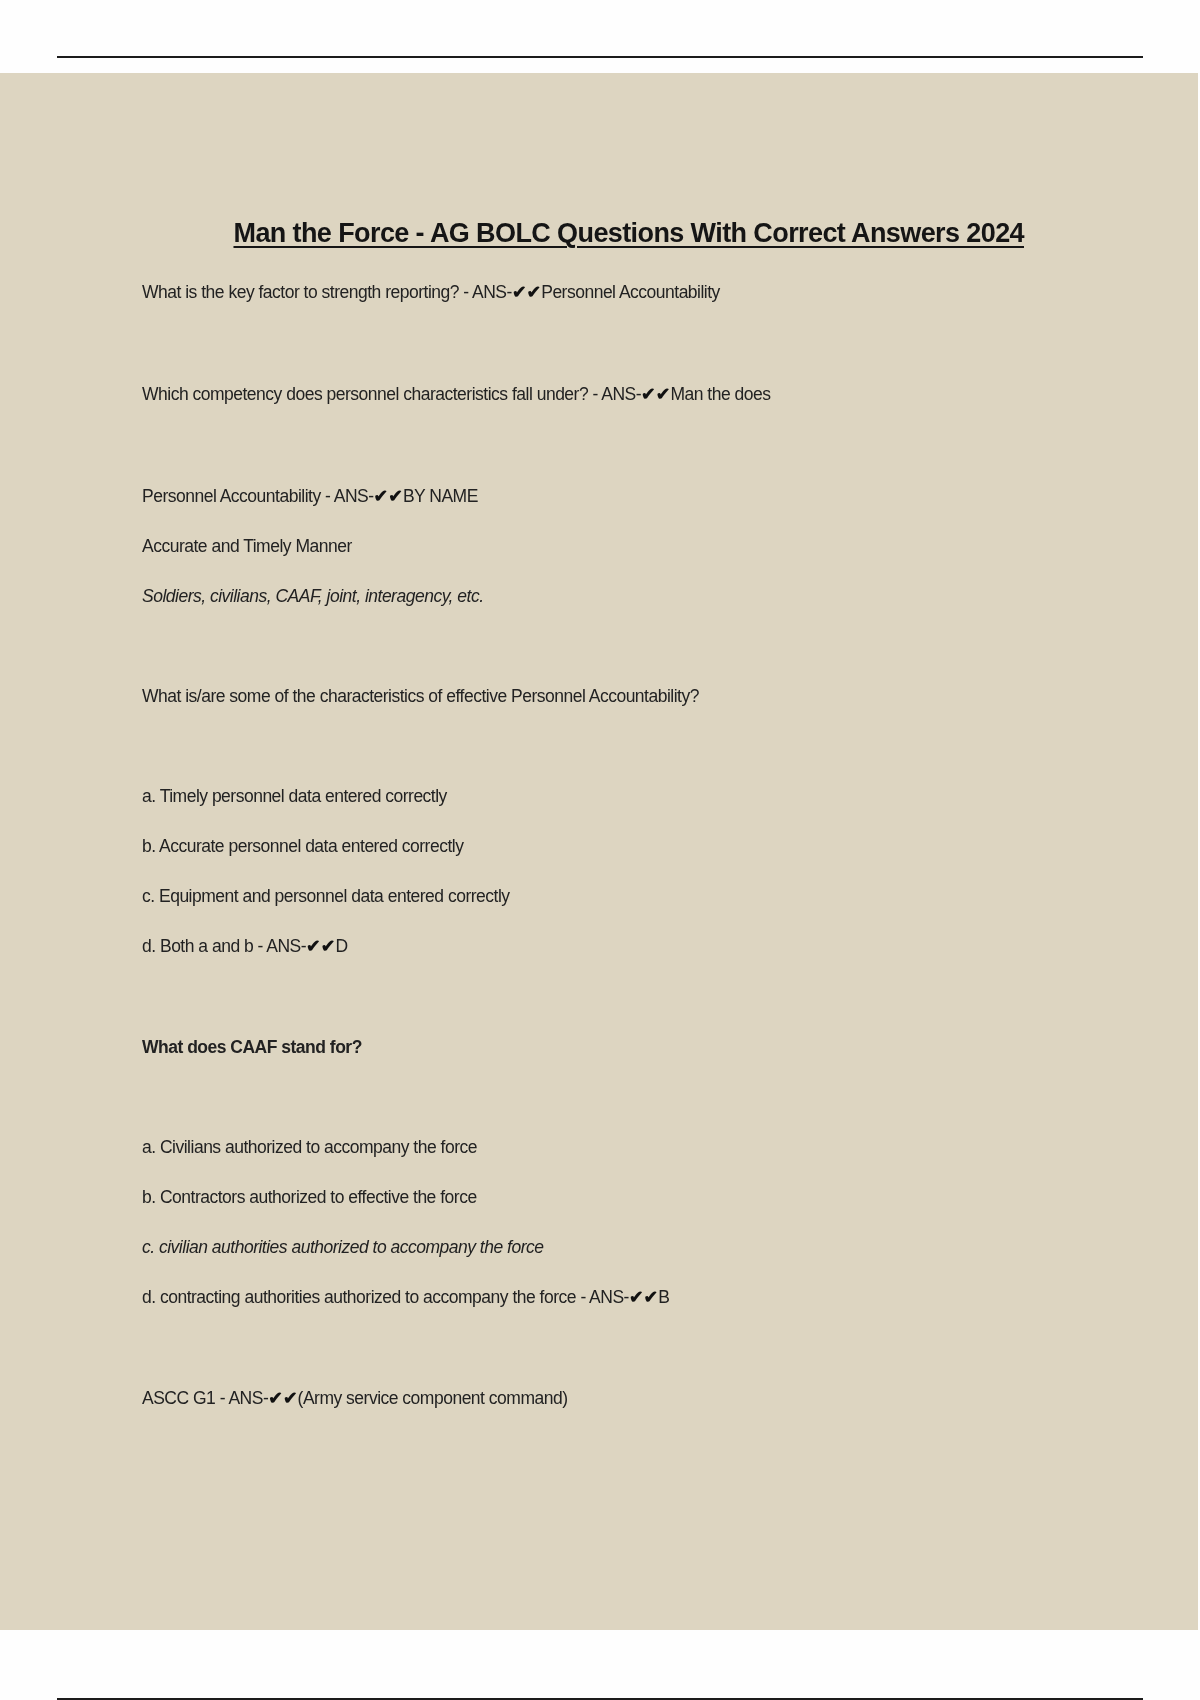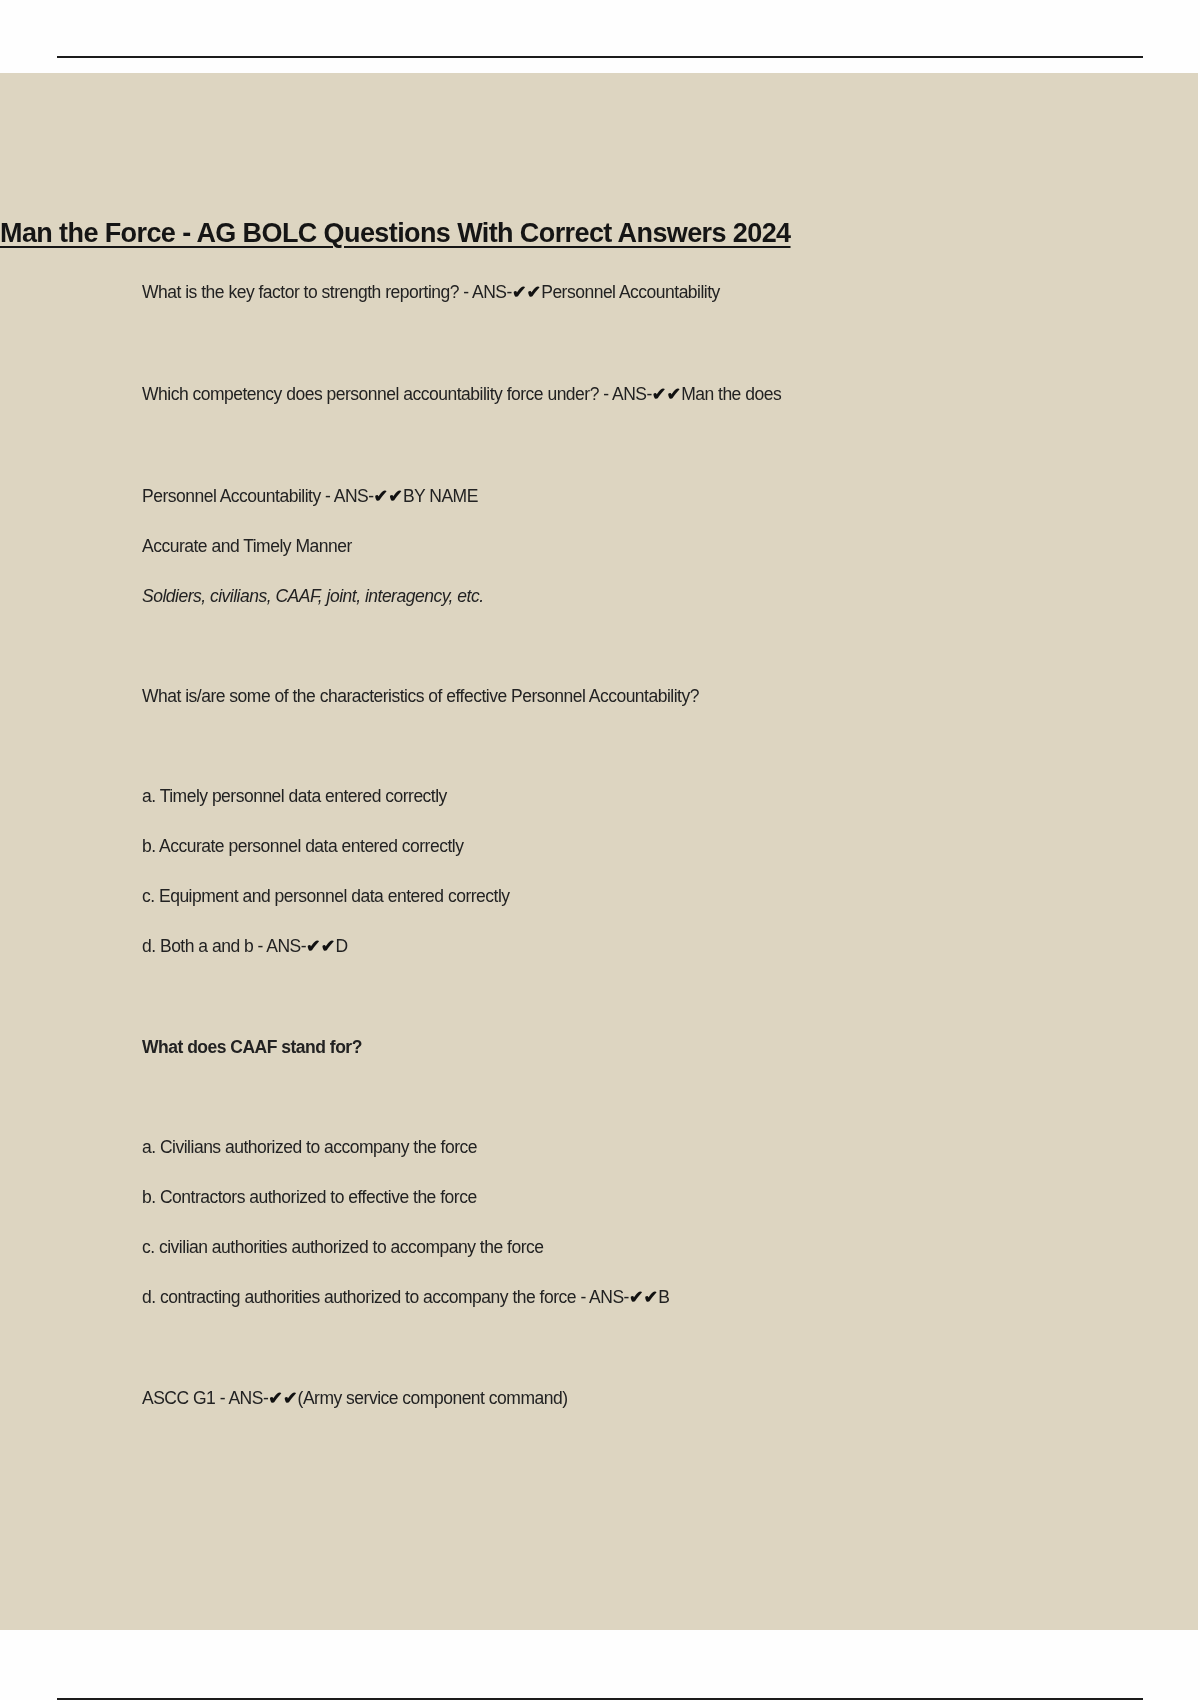--- a/index.html
+++ b/index.html
@@ -14,21 +14,21 @@
       background: #1c1c1c;
     }
     .rule-top { top: 56px; }
     .rule-bottom { top: 1698px; }
     .panel {
       position: absolute; left: 0; top: 73px; width: 1198px; height: 1557px;
       background: #ddd5c1;
     }
     .title {
       position: absolute; left: 0; width: 1024px; top: 218px;
-      text-align: left;
+      text-align: right;
       font-size: 27px; font-weight: bold; letter-spacing: -0.6px;
       text-decoration: underline; text-underline-offset: 4px;
       text-decoration-thickness: 2px;
       color: #151515;
     }
     .line {
       position: absolute; left: 142px;
       font-size: 17.5px; letter-spacing: -0.5px;
       white-space: nowrap;
       color: #222;
@@ -42,30 +42,30 @@
 <body>
 
 <div class="rule rule-top"></div>
 
 <div class="panel"></div>
 
 <h1 class="title" style="margin:0;">Man the Force - AG BOLC Questions With Correct Answers 2024</h1>
 
 <div id="lines">
     <div class="line" style="top: 282px;"><span>What is the key factor to strength reporting? - </span><span>ANS-</span><span class="check">✔✔</span><span>Personnel Accountability</span></div>
-    <div class="line" style="top: 384px;"><span>Which competency does personnel accountability force under? - </span><span>ANS-</span><span class="check">✔✔</span><span>Man the does</span></div>
+    <div class="line" style="top: 384px;"><span>Which competency does personnel characteristics fall under? - </span><span>ANS-</span><span class="check">✔✔</span><span>Man the does</span></div>
     <div class="line" style="top: 486px; text-align: right;"><span>Personnel Accountability - </span><span>ANS-</span><span class="check">✔✔</span><span>BY NAME</span></div>
     <div class="line" style="top: 536px;"><span>Accurate and Timely Manner</span></div>
     <div class="line" style="top: 586px; font-style: italic;"><span>Soldiers, civilians, CAAF, joint, interagency, etc.</span></div>
     <div class="line" style="top: 686px;"><span>What is/are some of the characteristics of effective Personnel Accountability?</span></div>
     <div class="line" style="top: 786px;"><span>a. Timely personnel data entered correctly</span></div>
     <div class="line" style="top: 836px;"><span>b. Accurate personnel data entered correctly</span></div>
     <div class="line" style="top: 886px;"><span>c. Equipment and personnel data entered correctly</span></div>
     <div class="line" style="top: 936px;"><span>d. Both a and b - </span><span>ANS-</span><span class="check">✔✔</span><span>D</span></div>
     <div class="line" style="top: 1037px; font-weight: bold;"><span>What does CAAF stand for?</span></div>
     <div class="line" style="top: 1137px;"><span>a. Civilians authorized to accompany the force</span></div>
     <div class="line" style="top: 1187px;"><span>b. Contractors authorized to effective the force</span></div>
-    <div class="line" style="top: 1237px;"><span>c. civilian authorities authorized to accompany the force</span></div>
+    <div class="line" style="top: 1237px; font-style: italic;"><span>c. civilian authorities authorized to accompany the force</span></div>
     <div class="line" style="top: 1287px;"><span>d. contracting authorities authorized to accompany the force - </span><span>ANS-</span><span class="check">✔✔</span><span>B</span></div>
     <div class="line" style="top: 1388px;"><span>ASCC G1 - </span><span>ANS-</span><span class="check">✔✔</span><span>(Army service component command)</span></div>
   </div>
 
 <div class="rule rule-bottom"></div>
 
 </body></html>

